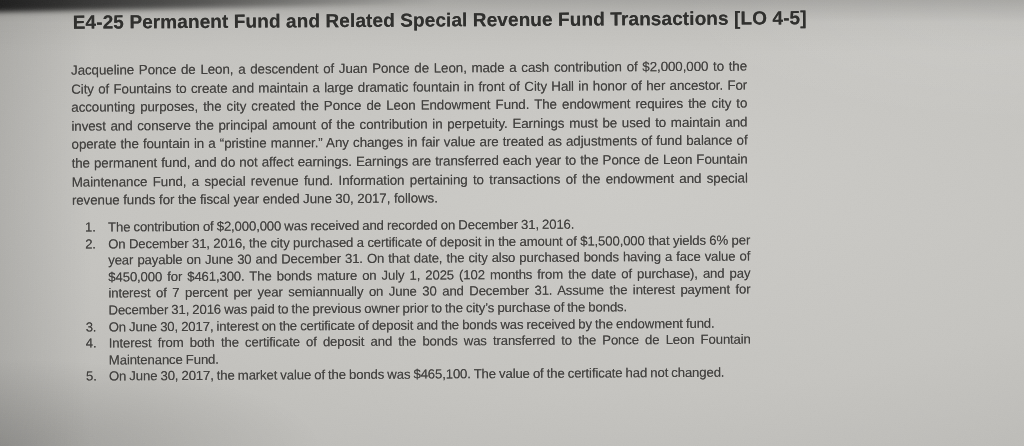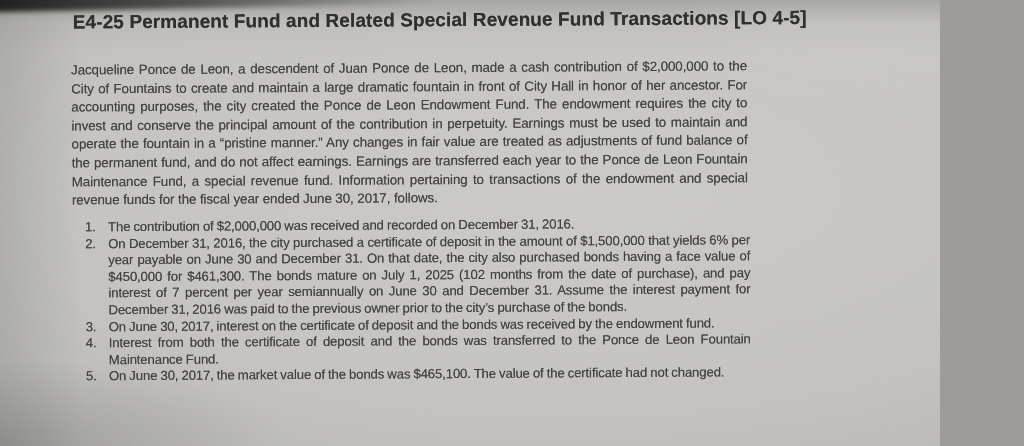--- a/index.html
+++ b/index.html
@@ -6,21 +6,21 @@
     margin: 0;
     padding: 0;
     width: 1024px;
     height: 446px;
     overflow: hidden;
     background: #9d9c98;
   }
   .photo {
     position: absolute;
     inset: 0;
-    width: 940px;
+    width: 1024px;
     height: 446px;
     overflow: hidden;
     background-image:
       linear-gradient(180deg, rgba(0,0,0,0.16) 0%, rgba(0,0,0,0.03) 5%, rgba(0,0,0,0) 12%),
       linear-gradient(90deg, rgba(0,0,0,0.10) 0%, rgba(0,0,0,0) 9%),
       radial-gradient(45% 28% at 0% 100%, rgba(0,0,0,0.16), rgba(0,0,0,0) 70%),
       radial-gradient(50% 40% at 100% 0%, rgba(255,255,255,0.10), rgba(255,255,255,0) 70%),
       radial-gradient(135% 115% at 60% 42%, #cccbc7 0%, #c5c4c0 40%, #b4b3af 80%, #a4a39f 100%);
     font-family: "Liberation Sans", "DejaVu Sans", sans-serif;
   }

